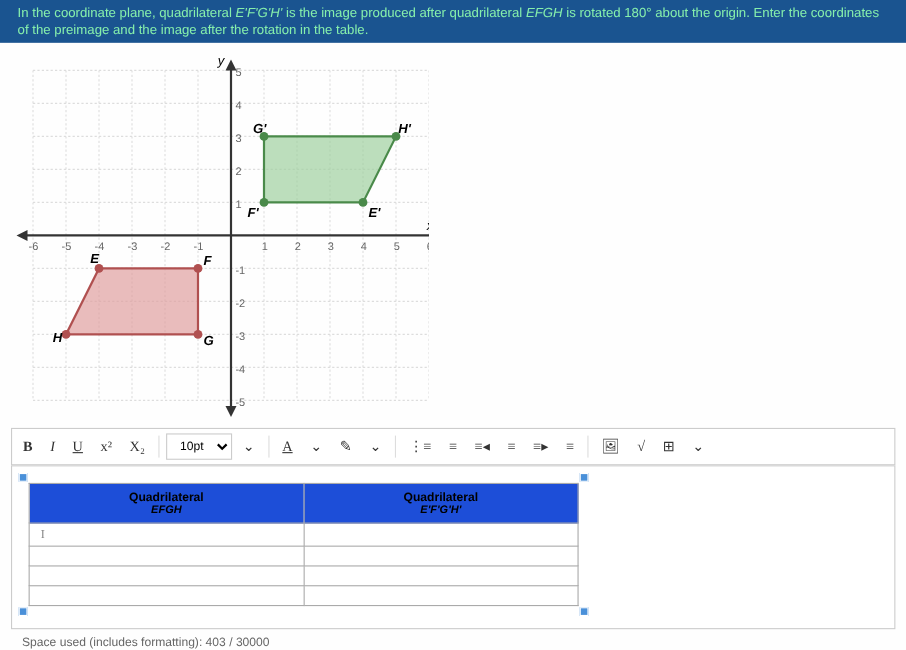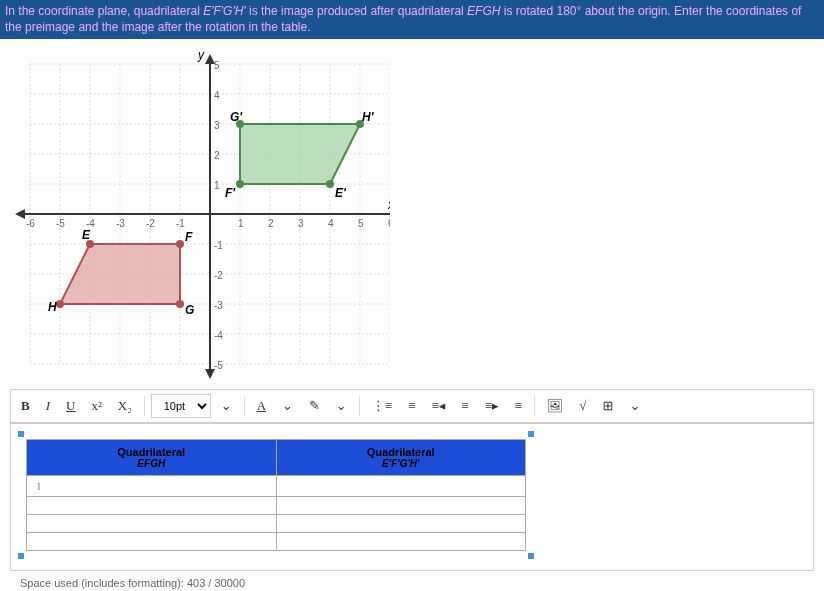--- a/index.html
+++ b/index.html
@@ -1,17 +1,17 @@
 <!DOCTYPE html>
 <html><head>
   <meta charset="utf-8">
   <style>
     * { margin: 0; padding: 0; box-sizing: border-box; }
     body { font-family: Arial, sans-serif; background: #f5f5f5; width: 824px; height: 591px; overflow: hidden; }
-    .problem-header { background: #1a5490; color: #f0abfc; padding: 4px 5px; font-size: 12px; line-height: 1.3; }
+    .problem-header { background: #1a5490; color: #86efac; padding: 4px 16px; font-size: 12px; line-height: 1.3; }
     .content-area { padding: 10px; background: #fefefe; }
     .graph-container { width: 380px; height: 330px; position: relative; margin-bottom: 10px; }
     .toolbar { display: flex; align-items: center; gap: 4px; padding: 4px; border: 1px solid #ccc; background: white; font-size: 12px; }
     .toolbar-btn { padding: 4px 6px; background: white; border: none; cursor: pointer; font-family: serif; font-size: 13px; color: #333; }
     .toolbar-sep { width: 1px; height: 20px; background: #ddd; margin: 0 2px; }
     .font-size-select { padding: 4px 8px; border: 1px solid #ccc; font-size: 11px; background: white; }
     .editor-area { border: 1px solid #ccc; background: white; padding: 10px; min-height: 120px; position: relative; }
     .answer-table { border-collapse: collapse; width: 500px; margin: 5px; }
     .answer-table th { border: 1px solid #aaa; padding: 6px 10px; font-size: 11px; font-weight: bold; background: #1d4ed8; text-align: center; }
     .answer-table td { border: 1px solid #aaa; padding: 4px 10px; height: 18px; font-size: 11px; }

